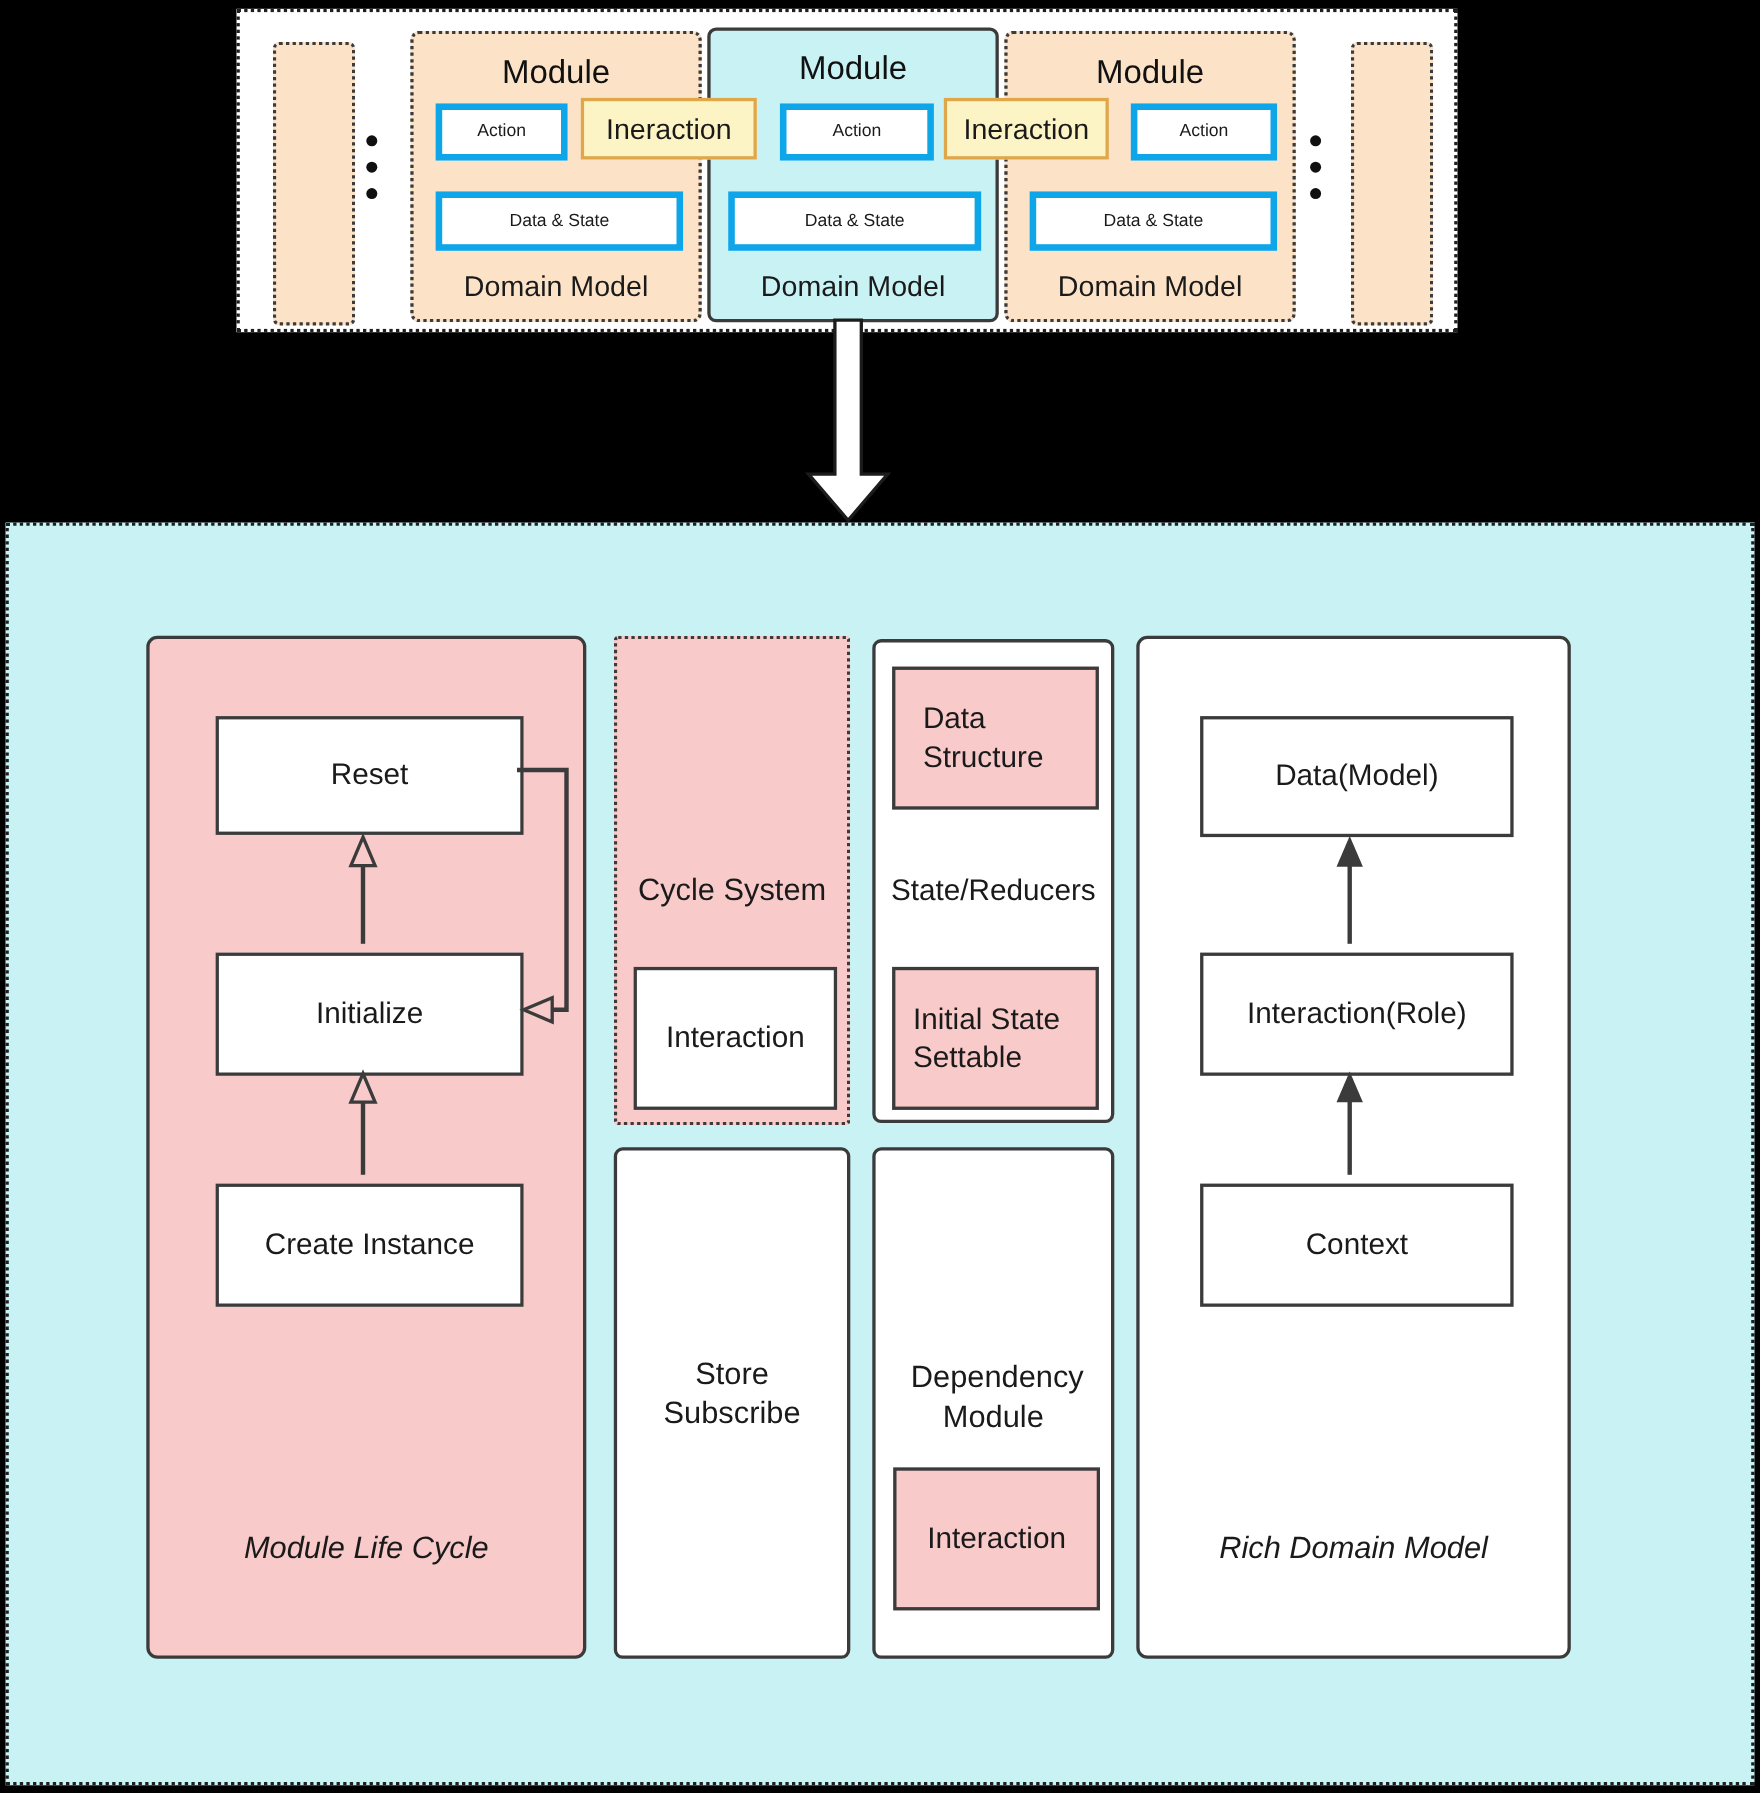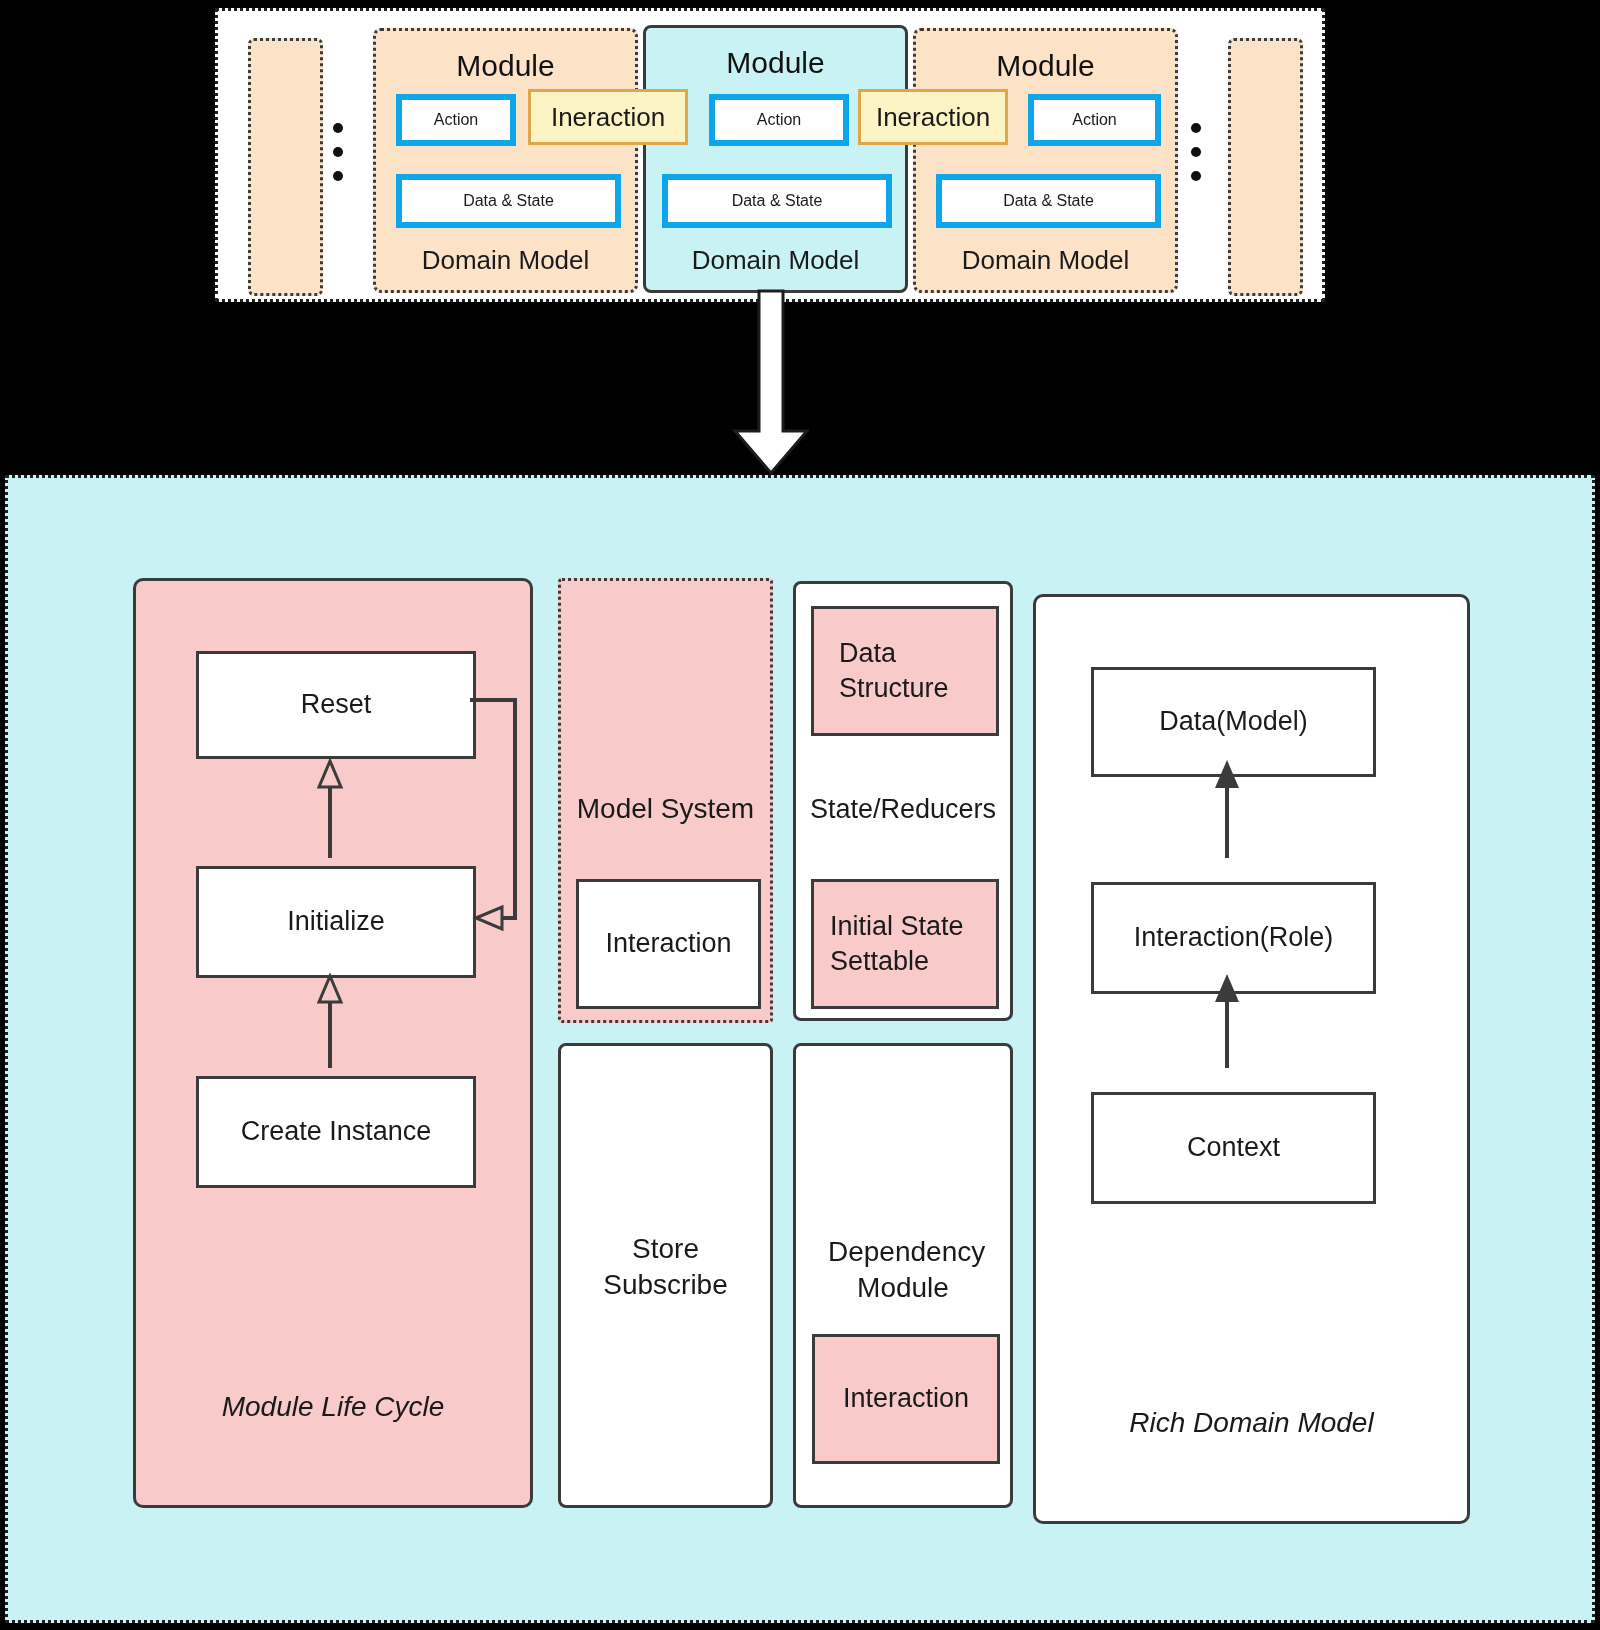--- a/index.html
+++ b/index.html
@@ -128,21 +128,21 @@
   <div class="detail-panel">
 
     <div class="section pink" style="left:125px; top:100px; width:400px; height:930px;">
       <div class="node" style="left:60px; top:70px; width:280px; height:108px;">Reset</div>
       <div class="node" style="left:60px; top:285px; width:280px; height:112px;">Initialize</div>
       <div class="node" style="left:60px; top:495px; width:280px; height:112px;">Create Instance</div>
       <div class="section-title bottom">Module Life Cycle</div>
     </div>
 
     <div class="section pink dotted" style="left:550px; top:100px; width:215px; height:445px; border-radius:4px;">
-      <div class="section-title" style="top:210px;">Model System</div>
+      <div class="section-title" style="top:210px;">Cycle System</div>
       <div class="node" style="left:15px; top:298px; width:185px; height:130px;">Interaction</div>
     </div>
 
     <div class="section white" style="left:785px; top:103px; width:220px; height:440px; border-radius:8px;">
       <div class="node pink" style="left:15px; top:22px; width:188px; height:130px;">
           <span class="wrap-130">Data Structure</span>
         </div>
       <div class="section-title" style="top:208px; font-size:27px;">State/Reducers</div>
       <div class="node pink" style="left:15px; top:295px; width:188px; height:130px;">
           <span class="wrap-narrow">Initial State Settable</span>
@@ -151,21 +151,21 @@
 
     <div class="section white" style="left:550px; top:565px; width:215px; height:465px; border-radius:8px;">
       <div class="center-label" style="top:185px;"><span class="wrap-130">Store Subscribe</span></div>
     </div>
 
     <div class="section white" style="left:785px; top:565px; width:220px; height:465px; border-radius:8px;">
       <div class="center-label" style="top:188px;"><span class="wrap-narrow">Dependency Module</span></div>
       <div class="node pink" style="left:16px; top:288px; width:188px; height:130px;">Interaction</div>
     </div>
 
-    <div class="section white" style="left:1025px; top:116px; width:437px; height:930px;">
+    <div class="section white" style="left:1025px; top:100px; width:395px; height:930px;">
       <div class="node" style="left:55px; top:70px; width:285px; height:110px;">Data(Model)</div>
       <div class="node" style="left:55px; top:285px; width:285px; height:112px;">Interaction(Role)</div>
       <div class="node" style="left:55px; top:495px; width:285px; height:112px;">Context</div>
       <div class="section-title bottom">Rich Domain Model</div>
     </div>
 
   </div>
 
   <svg class="arrows" viewBox="0 0 1600 1630">
 

